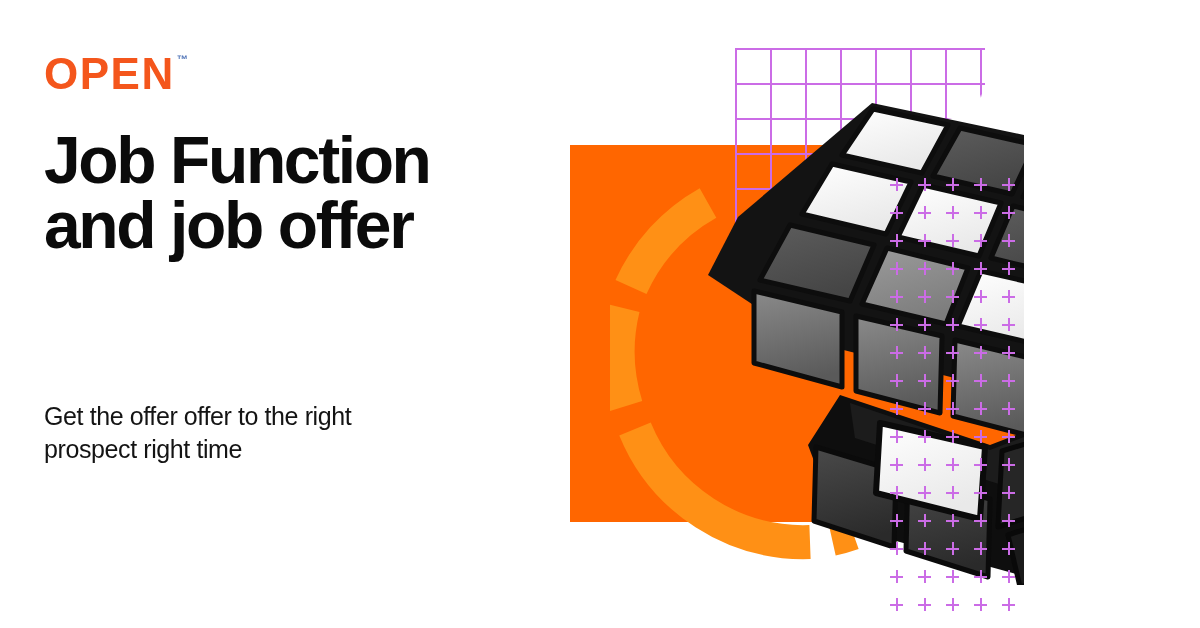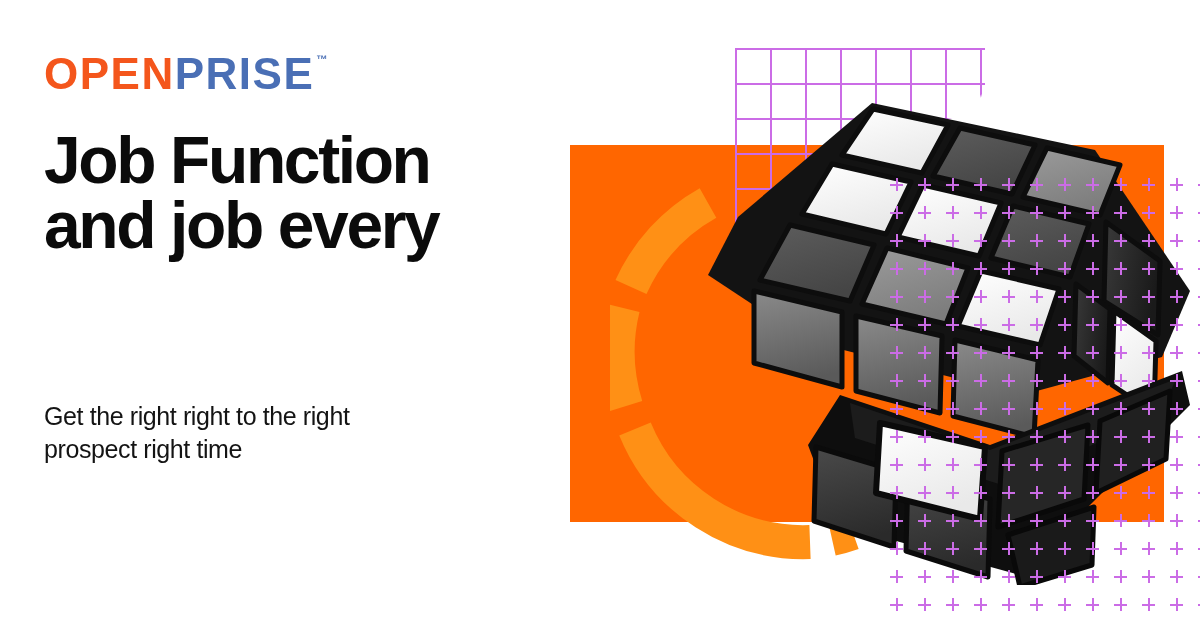--- a/index.html
+++ b/index.html
@@ -4,21 +4,21 @@
 <style>
   * { margin:0; padding:0; box-sizing:border-box; }
   html, body {
     width:1200px; height:628px;
     background:#ffffff;
     font-family:"Liberation Sans", sans-serif;
     overflow:hidden;
   }
   #stage {
     position:relative;
-    width:1200px; height:628px;
+    width:1024px; height:628px;
     background:#ffffff;
     overflow:hidden;
   }
 
   
   #logo {
     position:absolute; left:44px; top:52px;
     display:flex; align-items:flex-start;
     letter-spacing:0.5px;
   }
@@ -114,31 +114,30 @@
   }
   #cube { position:absolute; inset:0; }
 </style>
 </head>
 <body>
 
 <div id="stage">
 
   <div id="logo">
     <span class="word open">OPEN</span>
-    <span class="word prise">PRISE</span>
     <span class="tm">™</span>
   </div>
 
   <h1 id="headline">
     <span class="ln">Job Function</span>
-    <span class="ln">and job every</span>
+    <span class="ln">and job offer</span>
   </h1>
 
   <p id="subtitle">
-    <span class="ln">Get the right right to the right</span>
+    <span class="ln">Get the offer offer to the right</span>
     <span class="ln">prospect right time</span>
   </p>
 
   <div id="graphic">
 
     <div id="orange-square"></div>
 
     <div id="grid-lines"></div>
 
     <svg id="ring" viewBox="0 0 330 400">

